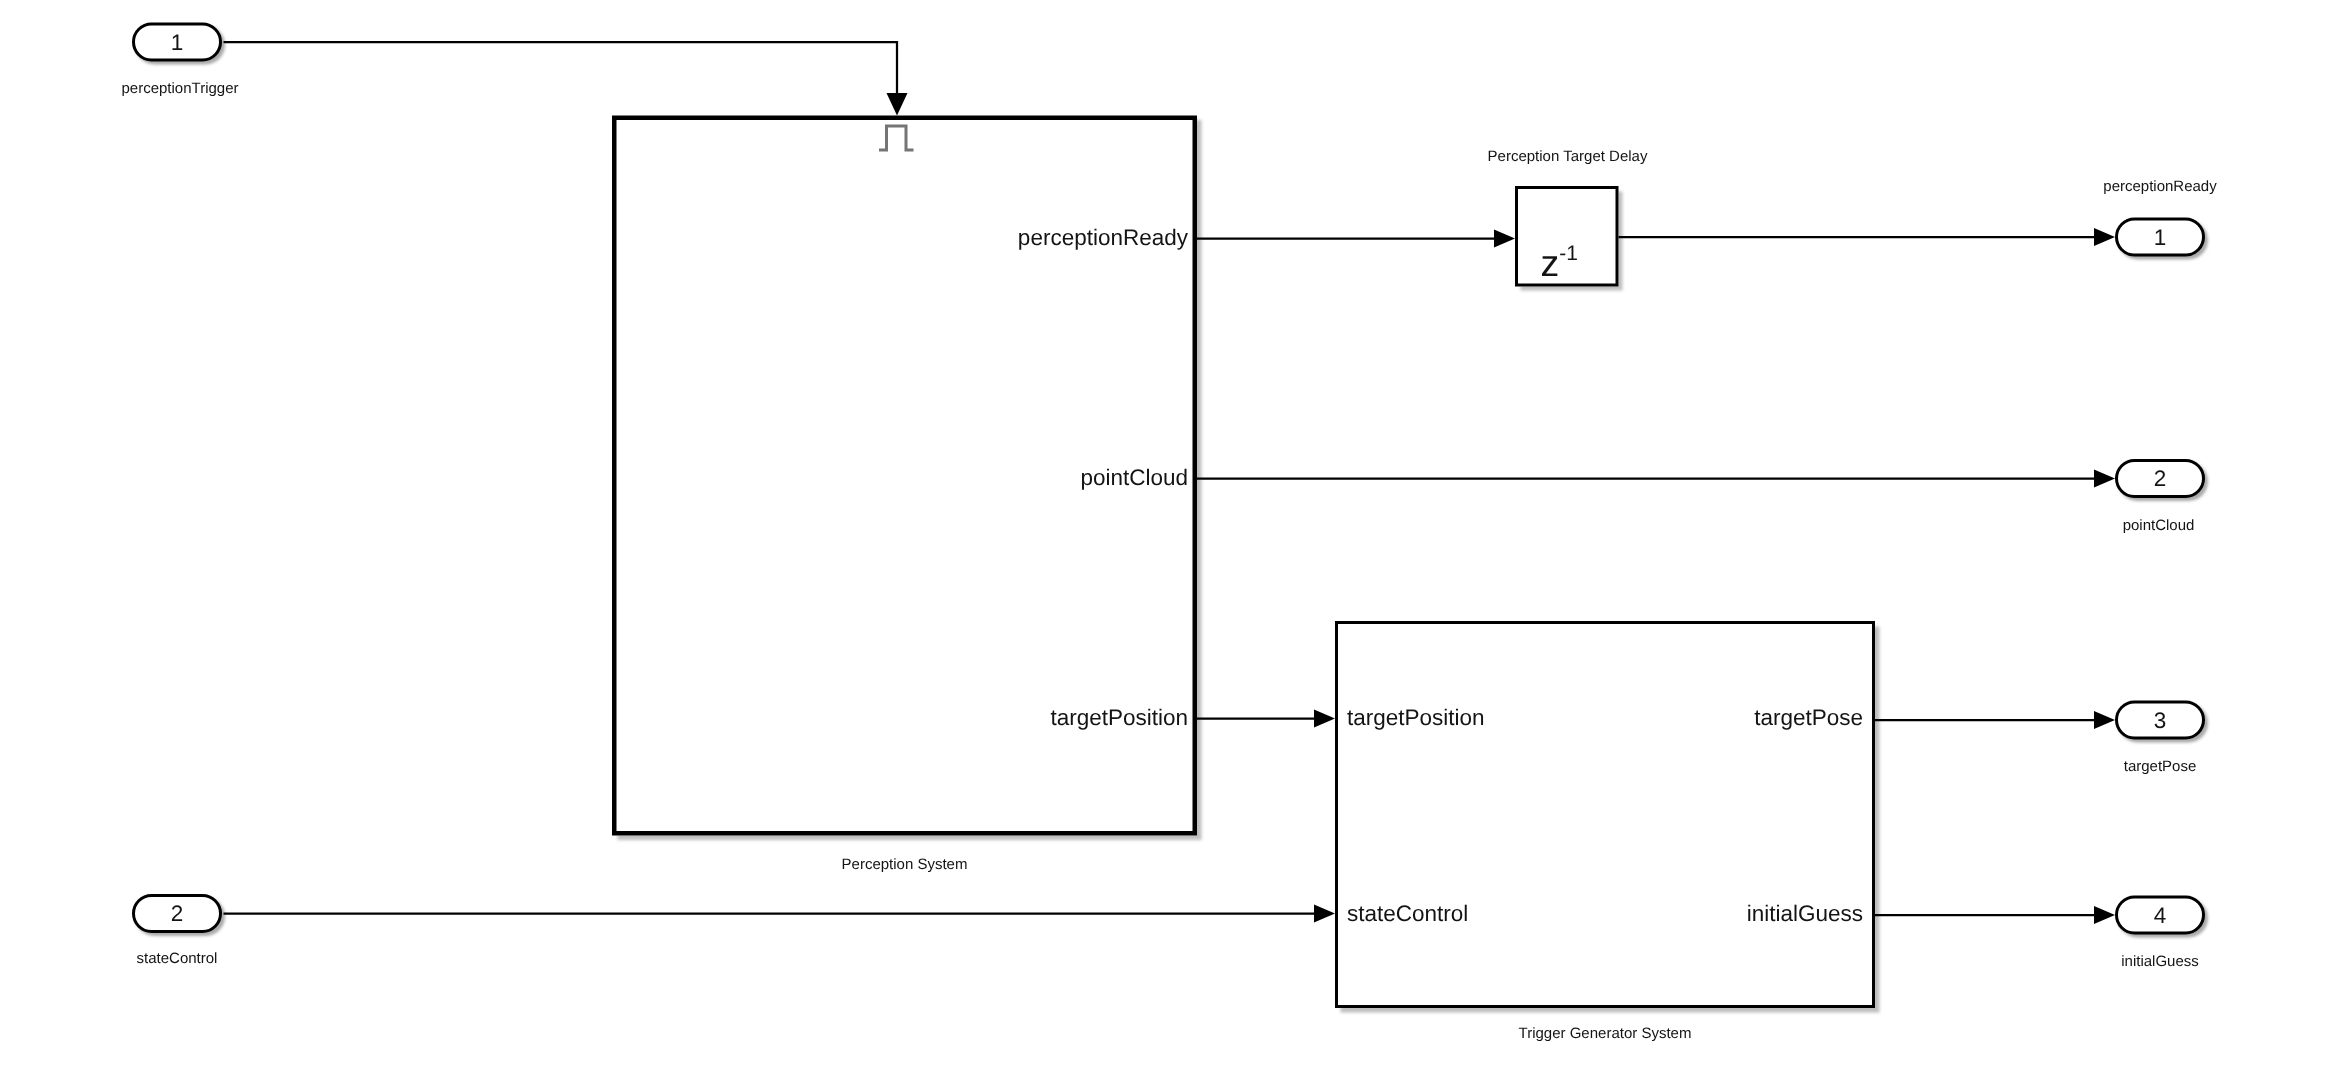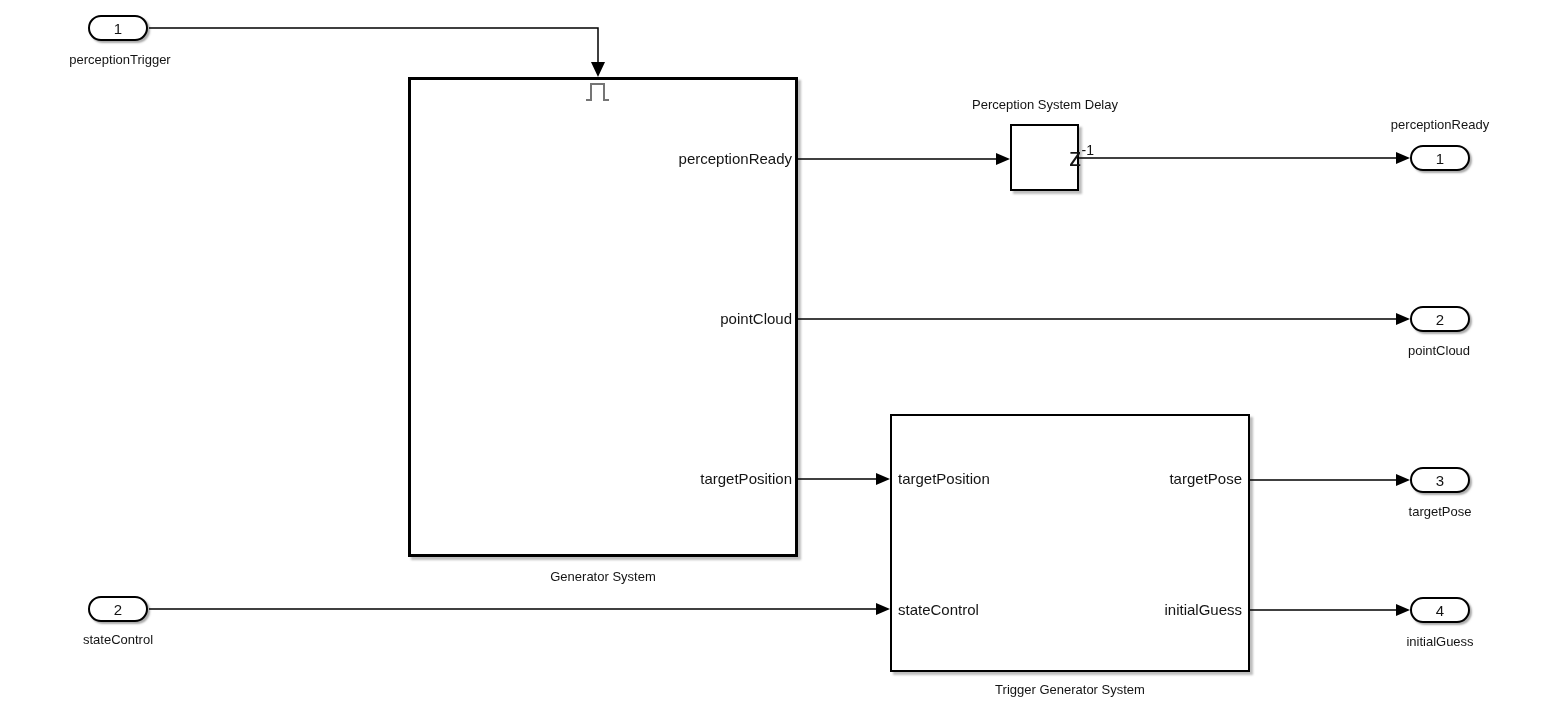--- a/index.html
+++ b/index.html
@@ -17,28 +17,28 @@
   .block.thick { border:3px solid #000; }
   .block.thin  { border:2px solid #000; }
   .port {
     position:absolute; width:60px; height:26px; box-sizing:border-box;
     border:2px solid #000; border-radius:13px; background:#fff;
     box-shadow:2px 2px 2px rgba(100,100,100,0.55);
     display:flex; align-items:center; justify-content:center;
     font-size:15px; z-index:2;
   }
   .lbl {
-    position:absolute; white-space:nowrap; font-size:13px;
+    position:absolute; white-space:nowrap; font-size:10px;
     line-height:18px; z-index:3;
   }
   .lbl.center { transform:translateX(-50%); text-align:center; }
   .inner { font-size:15px; }
   .delay-sym {
-    position:absolute; left:1052px; top:124px; width:59px; height:67px;
-    display:flex; align-items:center; justify-content:center;
+    position:absolute; left:1010px; top:124px; width:59px; height:67px;
+    display:flex; align-items:flex-end; justify-content:center;
     font-size:25px; z-index:2;
   }
   .delay-sym sup { font-size:14px; line-height:0; position:relative; top:-2px; }
   #wires { position:absolute; left:0; top:0; z-index:5; pointer-events:none; }
   #wires * { pointer-events:auto; }
 </style>
 </head>
 <body>
 
 <div id="canvas">
@@ -50,23 +50,23 @@
 
   <div class="port" style="left:88px; top:596px;">
     <span>2</span>
   </div>
   <div class="lbl center" style="left:118px; top:631px;">stateControl</div>
 
   <div class="block thick" style="left:408px; top:77px; width:390px; height:480px;"></div>
   <div class="lbl inner" style="right:763px; top:150px;">perceptionReady</div>
   <div class="lbl inner" style="right:763px; top:310px;">pointCloud</div>
   <div class="lbl inner" style="right:763px; top:470px;">targetPosition</div>
-  <div class="lbl center" style="left:603px; top:568px;">Generator System</div>
+  <div class="lbl center" style="left:603px; top:568px;">Perception System</div>
 
-  <div class="lbl center" style="left:1045px; top:96px;">Perception System Delay</div>
+  <div class="lbl center" style="left:1045px; top:96px;">Perception Target Delay</div>
   <div class="block thin" style="left:1010px; top:124px; width:69px; height:67px;"></div>
   <div class="delay-sym">
     <span><span>z</span><sup>-1</sup></span>
   </div>
 
   <div class="block thin" style="left:890px; top:414px; width:360px; height:258px;"></div>
   <div class="lbl inner" style="left:898px; top:470px;">targetPosition</div>
   <div class="lbl inner" style="left:898px; top:601px;">stateControl</div>
   <div class="lbl inner" style="right:313px; top:470px;">targetPose</div>
   <div class="lbl inner" style="right:313px; top:601px;">initialGuess</div>

